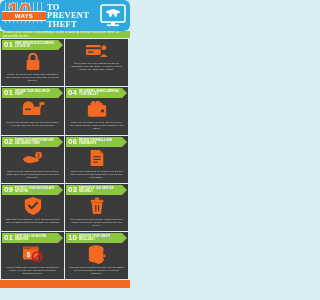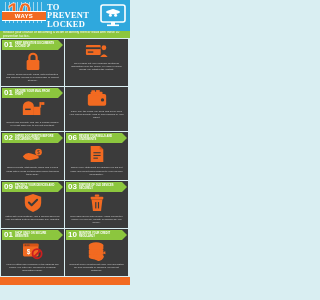--- a/index.html
+++ b/index.html
@@ -1,21 +1,21 @@
 <!DOCTYPE html>
 <html><head>
 <meta charset="utf-8">
 <style>
   html,body{margin:0;padding:0;}
   body{width:130px;height:300px;overflow:hidden;background:#d9eef2;
        font-family:"Liberation Sans",sans-serif;}
   .poster{position:relative;width:130px;height:300px;background:#d9eef2;}
 
   
-  .header{position:relative;height:31px;background:#2fa8dd;overflow:hidden;}
+  .header{position:relative;height:31px;background:#2fa8dd;overflow:hidden;border-radius:6px;}
   .hdr-inner{display:flex;align-items:center;height:31px;padding-left:2px;}
   .logo{position:relative;width:44px;height:29px;flex:0 0 auto;}
   .logo .ten{position:absolute;left:5px;top:0px;font-size:23px;font-weight:bold;
        color:#f26a21;letter-spacing:-1px;line-height:23px;
        -webkit-text-stroke:0.4px #ffffff;}
   .logo .stripes{position:absolute;left:3px;top:1px;width:40px;height:21px;
        background:repeating-linear-gradient(90deg,rgba(255,255,255,.55) 0 1px,transparent 1px 4px);}
   .ways{position:absolute;left:0px;top:10px;width:44px;height:8px;background:#f26a21;
        color:#fff;font-size:6px;font-weight:bold;line-height:8px;text-align:center;
        letter-spacing:.3px;border-top:1px solid #fff;border-bottom:1px solid #fff;}
@@ -53,21 +53,21 @@
 
   <div class="header">
     <div class="hdr-inner">
       <div class="logo">
         <div class="stripes"></div>
         <div class="ten">10</div>
         <div class="ways">WAYS</div>
       </div>
       <div class="title">
         <div>TO PREVENT</div>
-        <div>LOCKED</div>
+        <div>THEFT</div>
       </div>
       <div class="thief">
         <svg viewBox="0 0 30 27" width="30" height="27">
           <rect x="3" y="3" width="24" height="17" rx="2" fill="none" stroke="#ffffff" stroke-width="1.6"></rect>
           <rect x="13" y="20" width="4" height="3" fill="#ffffff"></rect>
           <rect x="9" y="22.5" width="12" height="1.6" fill="#ffffff"></rect>
           <ellipse cx="15" cy="10" rx="7" ry="2.2" fill="#ffffff"></ellipse>
           <path d="M10 10 q5 -6 10 0 z" fill="#ffffff"></path>
           <circle cx="12.4" cy="13.2" r="1.5" fill="#ffffff"></circle>
           <circle cx="17.6" cy="13.2" r="1.5" fill="#ffffff"></circle>
@@ -120,20 +120,24 @@
           <rect x="14" y="7" width="7" height="9" fill="#f26a21"></rect>
           <rect x="4.5" y="9" width="6" height="1.6" fill="#3b3b3b"></rect>
           <rect x="20" y="2" width="1.8" height="6" fill="#f26a21"></rect>
           <rect x="21.8" y="2" width="3.5" height="3" fill="#f26a21"></rect>
         </svg>
       </div>
       <div class="body">Collect mail promptly and use a locking mailbox or a post office box to prevent mail theft.</div>
     </div>
 
     <div class="card">
+      <div class="banner">
+        <span class="num">04</span>
+        <span class="btitle">BE CAREFUL WHEN CARRYING YOUR WALLET</span>
+      </div>
       <div class="icon">
         <svg viewBox="0 0 24 20" width="22" height="19">
           <rect x="2" y="5" width="20" height="13" rx="2" fill="#f26a21"></rect>
           <rect x="5" y="2.5" width="13" height="4" rx="1" fill="#f26a21"></rect>
           <rect x="6" y="1" width="4" height="4" fill="#f26a21"></rect>
           <rect x="11" y="0.8" width="4" height="4" fill="#f26a21"></rect>
           <circle cx="18" cy="11.5" r="1.8" fill="#3b3b3b"></circle>
         </svg>
       </div>
       <div class="body">Carry only the cards you need and never keep your Social Security card or PIN numbers in your wallet.</div>

